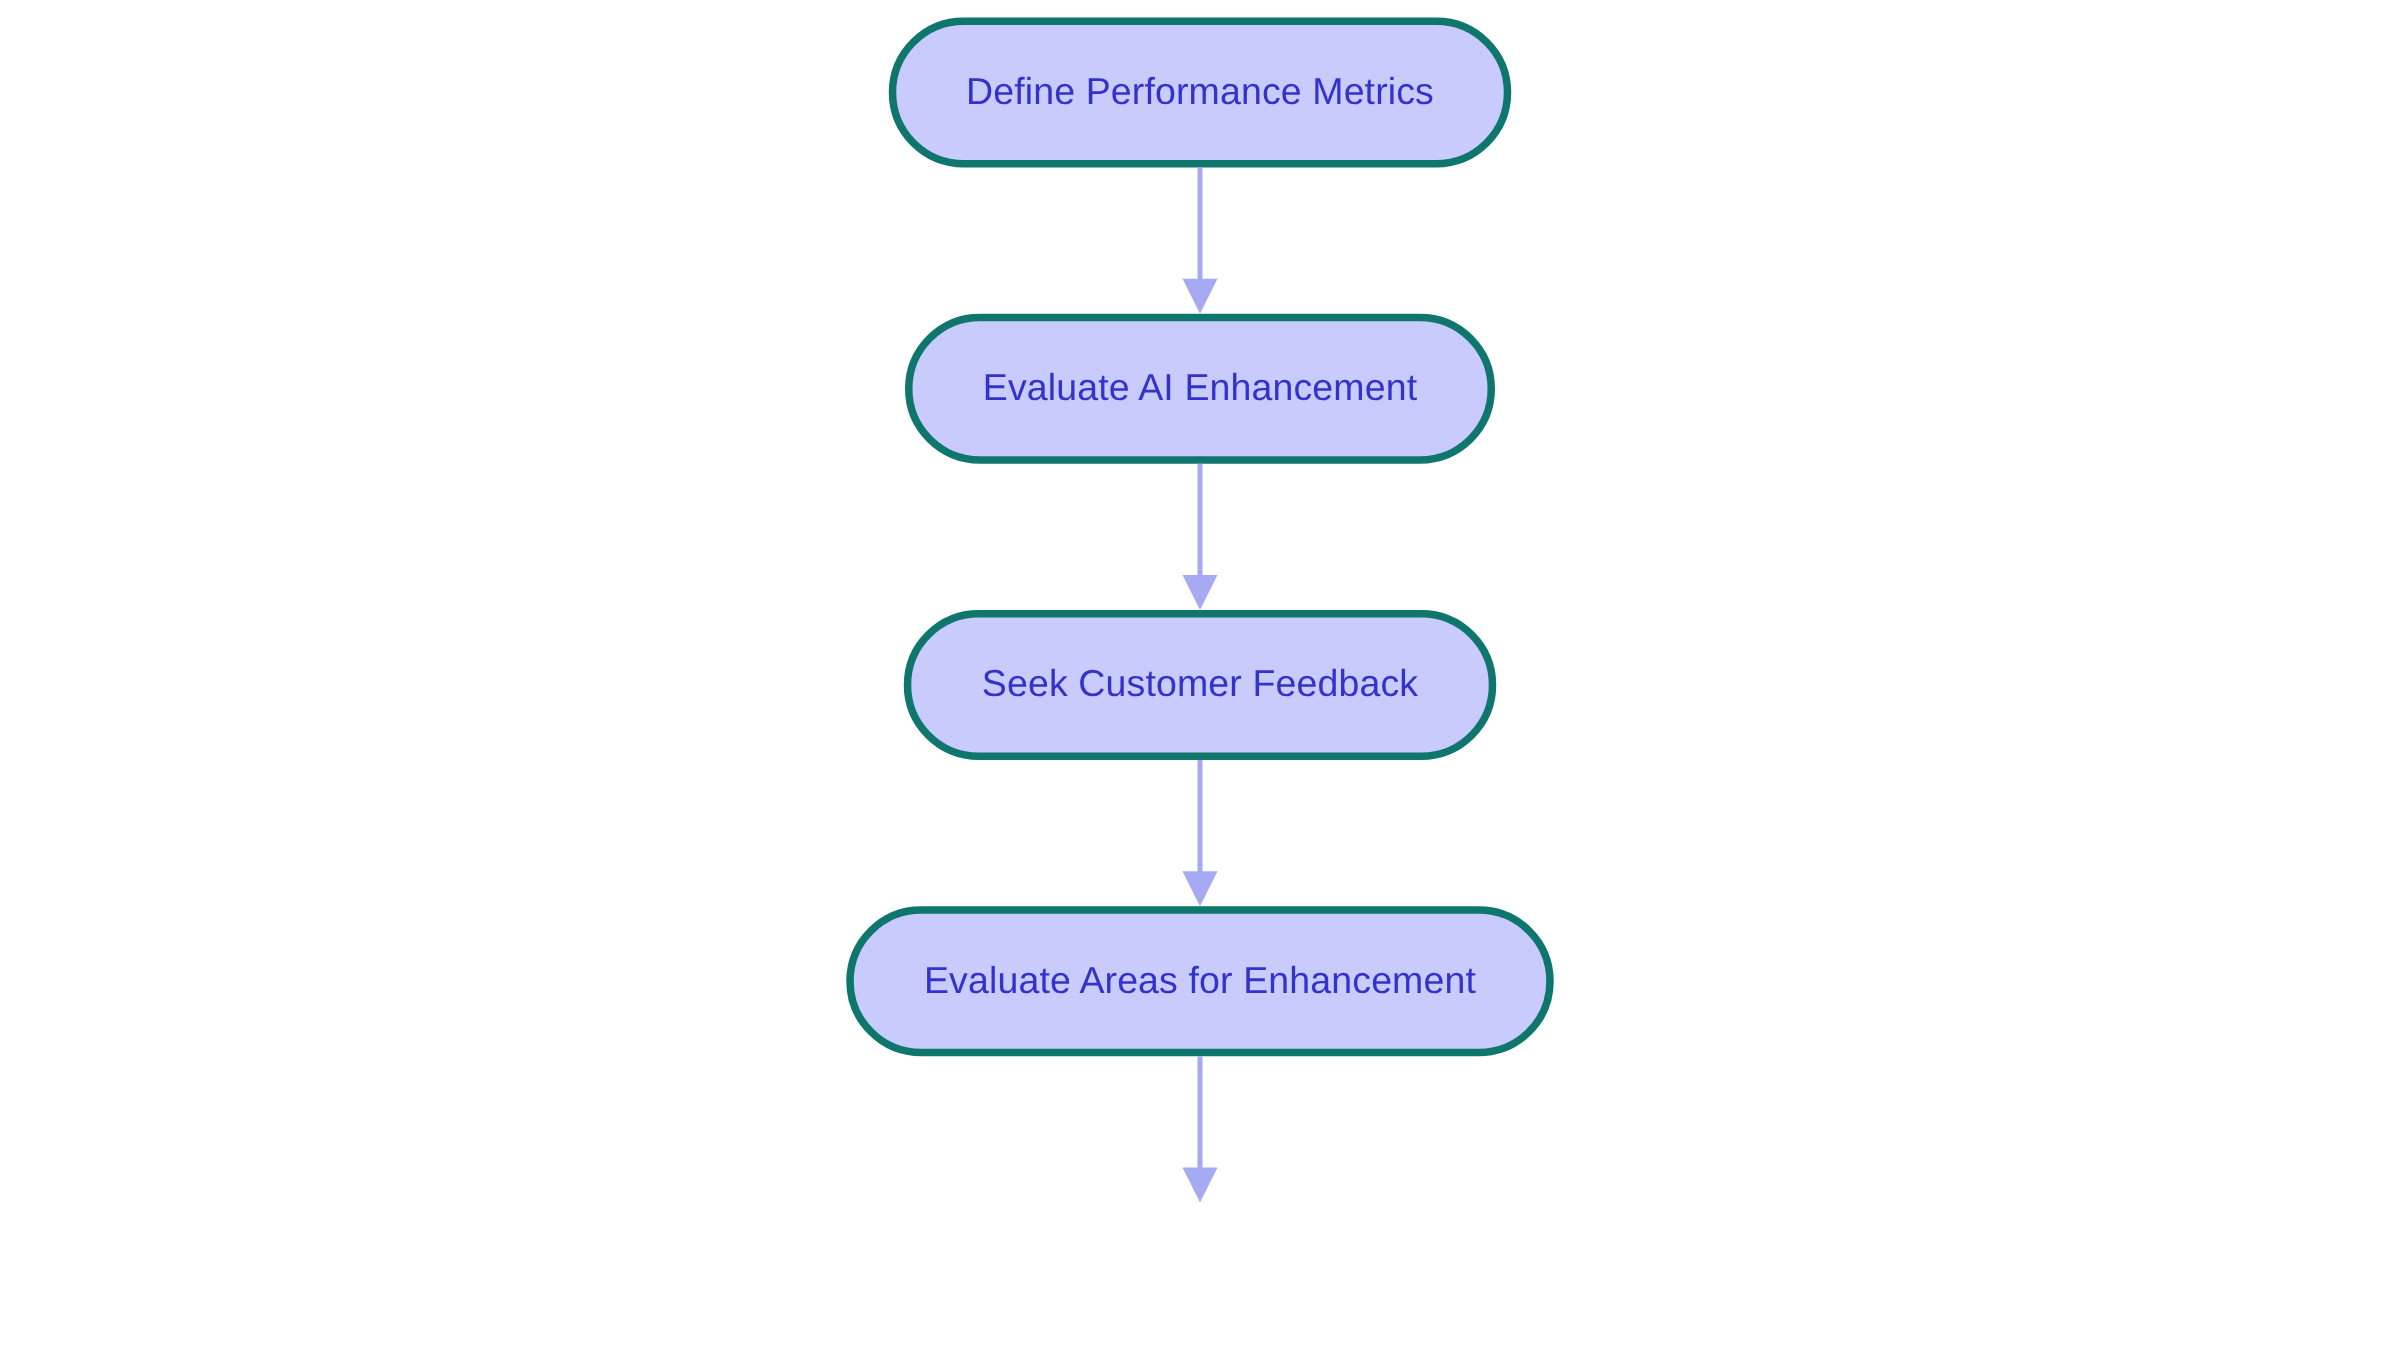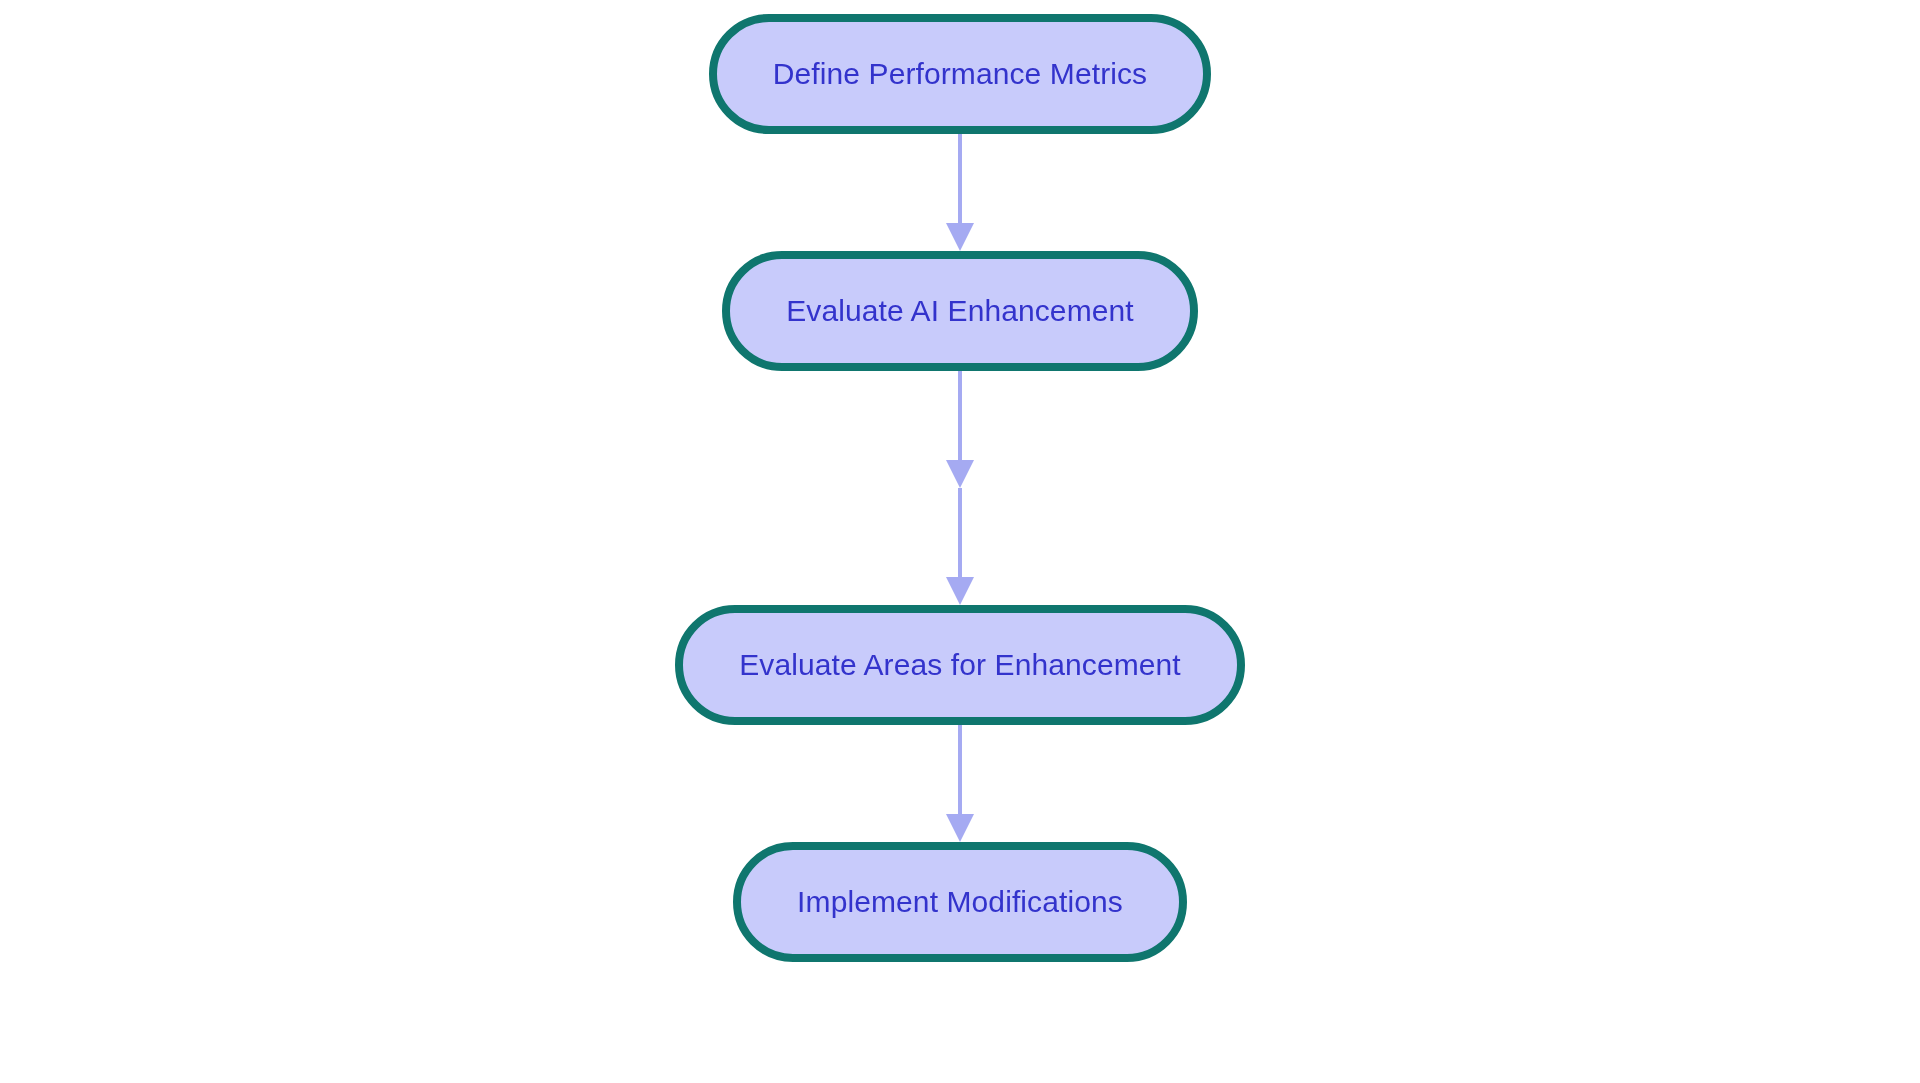--- a/index.html
+++ b/index.html
@@ -34,21 +34,21 @@
     justify-content: flex-start;
     padding-top: 14px;
     box-sizing: border-box;
   }
 
   .node {
     box-sizing: border-box;
     height: 120px;
     border-radius: 60px;
     background: #c8cbfb;
-    border: 8px solid #0f766e;
+    border: 6px solid #0f766e;
     display: flex;
     align-items: center;
     justify-content: center;
     padding: 0 56px;
     flex: none;
   }
 
   .node-label {
     font-family: "Liberation Sans", sans-serif;
     font-size: 30px;
@@ -94,37 +94,37 @@
       <span class="node-label">Evaluate AI Enhancement</span>
     </div>
 
     <div class="connector">
       <svg viewBox="0 0 32 117" xmlns="http://www.w3.org/2000/svg" aria-hidden="true">
         <line x1="16" y1="0" x2="16" y2="91" stroke="#a5aaf2" stroke-width="4"></line>
         <polygon points="16,117 2,89 30,89" fill="#a5aaf2"></polygon>
       </svg>
     </div>
 
+    <div class="node">
+      <span class="node-label">Seek Customer Feedback</span>
+    </div>
 
     <div class="connector">
       <svg viewBox="0 0 32 117" xmlns="http://www.w3.org/2000/svg" aria-hidden="true">
         <line x1="16" y1="0" x2="16" y2="91" stroke="#a5aaf2" stroke-width="4"></line>
         <polygon points="16,117 2,89 30,89" fill="#a5aaf2"></polygon>
       </svg>
     </div>
 
     <div class="node">
       <span class="node-label">Evaluate Areas for Enhancement</span>
     </div>
 
     <div class="connector">
       <svg viewBox="0 0 32 117" xmlns="http://www.w3.org/2000/svg" aria-hidden="true">
         <line x1="16" y1="0" x2="16" y2="91" stroke="#a5aaf2" stroke-width="4"></line>
         <polygon points="16,117 2,89 30,89" fill="#a5aaf2"></polygon>
       </svg>
     </div>
 
-    <div class="node">
-      <span class="node-label">Implement Modifications</span>
-    </div>
 
   </div>
 </div>
 
 </body></html>

